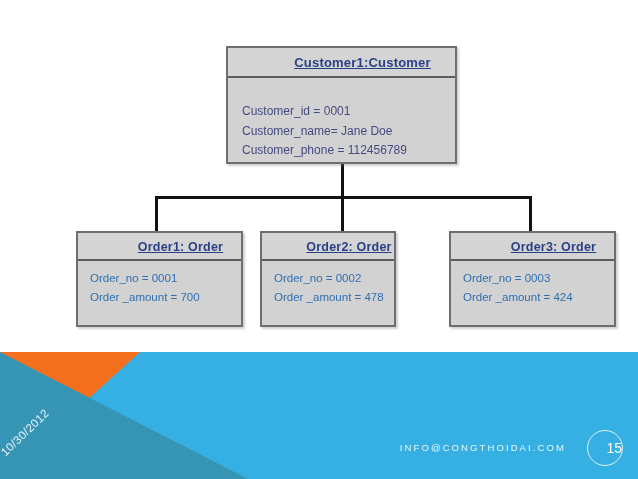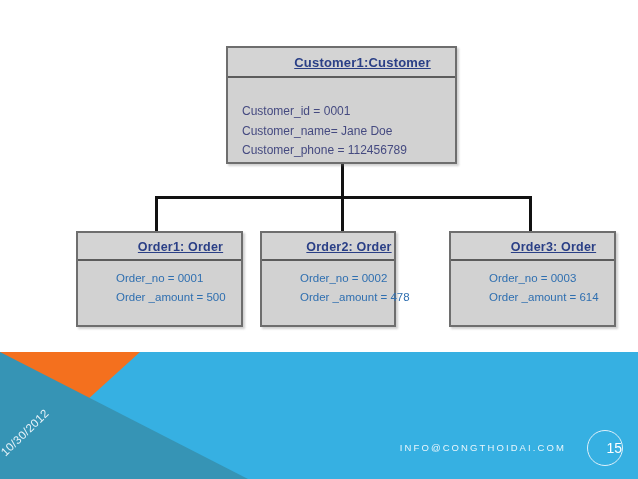--- a/index.html
+++ b/index.html
@@ -74,21 +74,21 @@
   
   .box-order {
     top: 231px;
     width: 167px;
     height: 96px;
   }
   #box-order1 { left: 76px; }
   #box-order2 { left: 260px; width: 136px; }
   #box-order3 { left: 449px; width: 167px; }
   .box-order .uml-body { padding-left: 12px; padding-top: 8px; }
-  .box-order .uml-attr { color: #2f6fb0; font-size: 11.5px; line-height: 19px; margin-left: 26px; }
+  .box-order .uml-attr { color: #2f6fb0; font-size: 11.5px; line-height: 19px; }
 
   
   .conn {
     position: absolute;
     background: #111111;
   }
   .conn-v { width: 3px; }
   .conn-h { height: 3px; }
 
   
@@ -170,41 +170,41 @@
       <div class="uml-attr">Customer_phone = 112456789</div>
     </div>
   </div>
 
   <div class="uml-box box-order" id="box-order1">
     <div class="uml-head">
       <span>Order1: Order</span>
     </div>
     <div class="uml-body">
       <div class="uml-attr">Order_no = 0001</div>
-      <div class="uml-attr">Order _amount = 500</div>
+      <div class="uml-attr">Order _amount = 700</div>
     </div>
   </div>
 
   <div class="uml-box box-order" id="box-order2">
     <div class="uml-head">
       <span>Order2: Order</span>
     </div>
     <div class="uml-body">
       <div class="uml-attr">Order_no = 0002</div>
       <div class="uml-attr">Order _amount = 478</div>
     </div>
   </div>
 
   <div class="uml-box box-order" id="box-order3">
     <div class="uml-head">
       <span>Order3: Order</span>
     </div>
     <div class="uml-body">
       <div class="uml-attr">Order_no = 0003</div>
-      <div class="uml-attr">Order _amount = 614</div>
+      <div class="uml-attr">Order _amount = 424</div>
     </div>
   </div>
 
   <div id="footer">
     <div id="footer-orange"></div>
     <div id="footer-teal"></div>
     <div id="footer-date">10/30/2012</div>
     <div id="footer-email">INFO@CONGTHOIDAI.COM</div>
     <div id="page-badge">15</div>
   </div>

